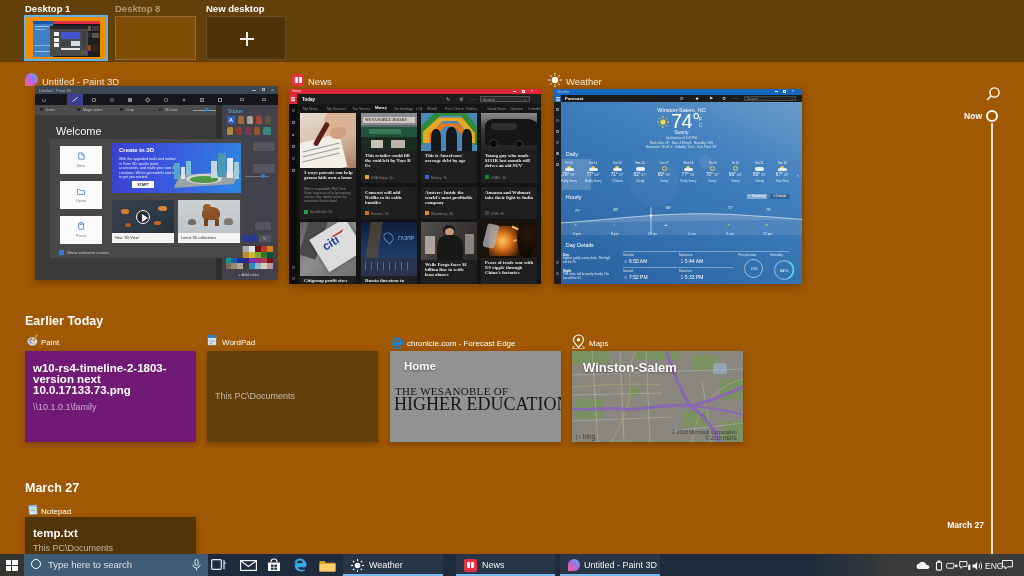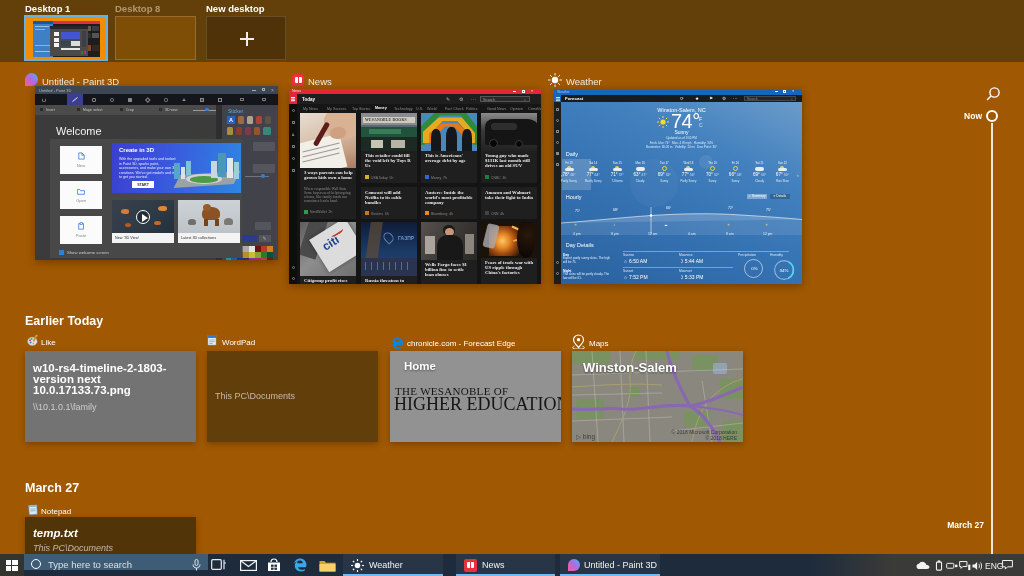--- a/index.html
+++ b/index.html
@@ -73,21 +73,21 @@
     <line x1="0" y1="7" x2="2.5" y2="7"></line>
       <line x1="11.5" y1="7" x2="14" y2="7"></line>
     <line x1="2.05" y1="2.05" x2="3.8" y2="3.8"></line>
       <line x1="10.2" y1="10.2" x2="11.95" y2="11.95"></line>
     <line x1="2.05" y1="11.95" x2="3.8" y2="10.2"></line>
       <line x1="10.2" y1="3.8" x2="11.95" y2="2.05"></line>
   </g>
 </svg>
 <div class="abs" style="left:566px;top:76px;font-size:9.5px;color:#f3ecdf;">Weather</div>
 
-<div id="paintwin" class="abs" style="left:35px;top:86px;width:243px;height:174px;background:#3b3b3b;overflow:hidden;box-shadow:0 2px 8px rgba(0,0,0,.3);">
+<div id="paintwin" class="abs" style="left:35px;top:86px;width:243px;height:194px;background:#3b3b3b;overflow:hidden;box-shadow:0 2px 8px rgba(0,0,0,.3);">
 
   <div class="abs" style="left:0;top:0;width:243px;height:8px;background:#3d4653;">
     <div class="abs" style="left:4px;top:1.8px;font-size:4px;color:#aeb6c0;">Untitled - Paint 3D</div>
     <div class="abs" style="left:217px;top:3.5px;width:3.5px;height:.8px;background:#aaa;"></div>
     <div class="abs" style="left:227px;top:2.2px;width:3px;height:3px;border:.8px solid #aaa;"></div>
     <div class="abs" style="left:236px;top:1.5px;font-size:5px;color:#aaa;line-height:5px;">×</div>
   </div>
 
   <div class="abs" style="left:0;top:8px;width:243px;height:11px;background:#15151c;">
     <div class="abs" style="left:7px;top:4px;width:4px;height:3.5px;border:.7px solid #777;border-radius:50%;border-top-color:transparent;"></div>
@@ -649,21 +649,21 @@
 
   <svg class="abs" style="left:27px;top:334px;" width="12" height="13" viewBox="0 0 12 13">
     <ellipse cx="5.4" cy="7.4" rx="4.8" ry="4.2" fill="#dde3ea" stroke="#9aa0a8" stroke-width=".5"></ellipse>
     <circle cx="3" cy="6.2" r="1" fill="#d84848"></circle>
     <circle cx="4.6" cy="5" r="1" fill="#58a848"></circle>
     <circle cx="3.6" cy="8.6" r="1" fill="#4878d8"></circle>
     <circle cx="6.4" cy="9.4" r="1" fill="#e8a838"></circle>
     <rect x="7.2" y="1.2" width="1.8" height="6.5" fill="#c89048" transform="rotate(24 8 4)"></rect>
     <path d="M9.2 .6 l1.6 1 l-1 1.6 z" fill="#e8b858"></path>
   </svg>
-  <div class="abs w" style="left:41px;top:338px;font-size:8px;">Like</div>
+  <div class="abs w" style="left:41px;top:338px;font-size:8px;">Paint</div>
 
   <svg class="abs" style="left:207px;top:335px;" width="10" height="11" viewBox="0 0 10 11">
     <rect x="1" y="0" width="8" height="10" fill="#e8f0f8" stroke="#8aa" stroke-width=".5"></rect>
     <rect x="1" y="0" width="8" height="3" fill="#2e7cd6"></rect>
     <rect x="2.2" y="4.5" width="5.6" height=".9" fill="#9ab"></rect>
     <rect x="2.2" y="6.3" width="5.6" height=".9" fill="#9ab"></rect>
     <rect x="2.2" y="8.1" width="3.6" height=".9" fill="#9ab"></rect>
   </svg>
   <div class="abs w" style="left:222px;top:338px;font-size:8px;">WordPad</div>
 
@@ -672,21 +672,21 @@
   </svg>
   <div class="abs w" style="left:407px;top:338.5px;font-size:8px;">chronicle.com - Forecast Edge</div>
 
   <svg class="abs" style="left:572px;top:334px;" width="13" height="15" viewBox="0 0 13 15">
     <path d="M6.5 1 C9.3 1 11.5 3.2 11.5 6 C11.5 8.9 8.6 10.5 6.5 13.6 C4.4 10.5 1.5 8.9 1.5 6 C1.5 3.2 3.7 1 6.5 1 Z" fill="none" stroke="#fff" stroke-width="1.2"></path>
     <circle cx="6.5" cy="5.8" r="1.7" fill="#fff"></circle>
     <path d="M2.5 12.2 C1.3 12.7 .6 13.3 .6 13.9 C.6 14.9 3.2 15 6.5 15 C9.8 15 12.4 14.9 12.4 13.9 C12.4 13.3 11.7 12.7 10.5 12.2" fill="none" stroke="#fff" stroke-width=".9"></path>
   </svg>
   <div class="abs w" style="left:589px;top:338.5px;font-size:8px;">Maps</div>
 
-  <div class="abs" style="left:25px;top:351px;width:171px;height:91px;background:#737373;box-shadow:0 2px 6px rgba(0,0,0,.25);">
+  <div class="abs" style="left:25px;top:351px;width:171px;height:91px;background:#701a75;box-shadow:0 2px 6px rgba(0,0,0,.25);">
     <div class="abs w" style="left:8px;top:11.5px;width:155px;font-size:11.5px;line-height:11px;font-weight:bold;">w10-rs4-timeline-2-1803-<br>version next<br>10.0.17133.73.png</div>
     <div class="abs" style="left:8px;top:50.5px;font-size:9px;color:rgba(255,255,255,.62);">\\10.1.0.1\family</div>
   </div>
 
   <div class="abs" style="left:207px;top:351px;width:171px;height:91px;background:#623e0a;box-shadow:0 2px 6px rgba(0,0,0,.25);">
     <div class="abs" style="left:8px;top:39.5px;font-size:9px;color:rgba(255,255,255,.62);">This PC\Documents</div>
   </div>
 
   <div class="abs" style="left:390px;top:351px;width:171px;height:91px;background:#929292;overflow:hidden;box-shadow:0 2px 6px rgba(0,0,0,.25);">
     <div class="abs" style="left:14px;top:9px;font-size:11.5px;font-weight:bold;color:#fff;text-shadow:0 1px 2px rgba(0,0,0,.45);">Home</div>
@@ -737,37 +737,37 @@
   </div>
 </div>
 
 <svg class="abs" style="left:28px;top:504px;" width="10" height="11" viewBox="0 0 10 11">
   <rect x="1" y="1.5" width="8" height="9" fill="#d8ecf8" stroke="#6a93b8" stroke-width=".6" transform="rotate(-4 5 6)"></rect>
   <rect x="1" y="1" width="8" height="2" fill="#88b8d8" transform="rotate(-4 5 6)"></rect>
   <rect x="2.4" y="4.6" width="5.2" height=".8" fill="#8aa" transform="rotate(-4 5 6)"></rect>
   <rect x="2.4" y="6.4" width="5.2" height=".8" fill="#8aa" transform="rotate(-4 5 6)"></rect>
 </svg>
 <div class="abs w" style="left:41px;top:507px;font-size:8px;">Notepad</div>
-<div class="abs" style="left:25px;top:517px;width:171px;height:37px;background:#523409;box-shadow:0 2px 6px rgba(0,0,0,.25);font-style:italic;">
+<div class="abs" style="left:25px;top:517px;width:171px;height:37px;background:#523409;box-shadow:0 2px 6px rgba(0,0,0,.25);">
   <div class="abs w" style="left:8px;top:10px;font-size:11.5px;font-weight:bold;">temp.txt</div>
   <div class="abs" style="left:8px;top:25.5px;font-size:9px;color:rgba(255,255,255,.62);">This PC\Documents</div>
 </div>
 
 <div class="abs w" style="left:25px;top:481px;font-size:12.5px;font-weight:bold;">March 27</div>
 
 <div id="taskbar" class="abs" style="left:0;top:554px;width:1024px;height:22px;background:linear-gradient(90deg,#1d2b3d 0%,#1d2b3d 79%,#3a3a38 87%,#3a3a38 100%);">
 
   <div class="abs" style="left:0;top:0;width:24px;height:22px;background:#33332f;">
     <div class="abs" style="left:6px;top:5.5px;width:5.2px;height:5.2px;background:#fff;"></div>
     <div class="abs" style="left:12.4px;top:5.5px;width:5.2px;height:5.2px;background:#fff;"></div>
     <div class="abs" style="left:6px;top:11.9px;width:5.2px;height:5.2px;background:#fff;"></div>
     <div class="abs" style="left:12.4px;top:11.9px;width:5.2px;height:5.2px;background:#fff;"></div>
   </div>
 
-  <div class="abs" style="left:24px;top:0;width:184px;height:16px;background:#3e5c76;">
+  <div class="abs" style="left:24px;top:0;width:184px;height:22px;background:#3e5c76;">
     <div class="abs" style="left:7px;top:4.5px;width:10px;height:10px;border:1.6px solid #fff;border-radius:50%;"></div>
     <div class="abs" style="left:24px;top:5px;font-size:9.5px;color:#d9e0e6;">Type here to search</div>
     <svg class="abs" style="left:168px;top:5px;" width="9" height="12" viewBox="0 0 9 12">
       <rect x="3" y="0.5" width="3" height="6" rx="1.5" fill="none" stroke="#dfe5ea" stroke-width="1"></rect>
       <path d="M1 5.5 C1 7.5 2.5 9 4.5 9 C6.5 9 8 7.5 8 5.5" fill="none" stroke="#dfe5ea" stroke-width="1"></path>
       <line x1="4.5" y1="9" x2="4.5" y2="11.5" stroke="#dfe5ea" stroke-width="1"></line>
     </svg>
   </div>
 
   <svg class="abs" style="left:211px;top:5px;" width="15" height="13" viewBox="0 0 15 13">

